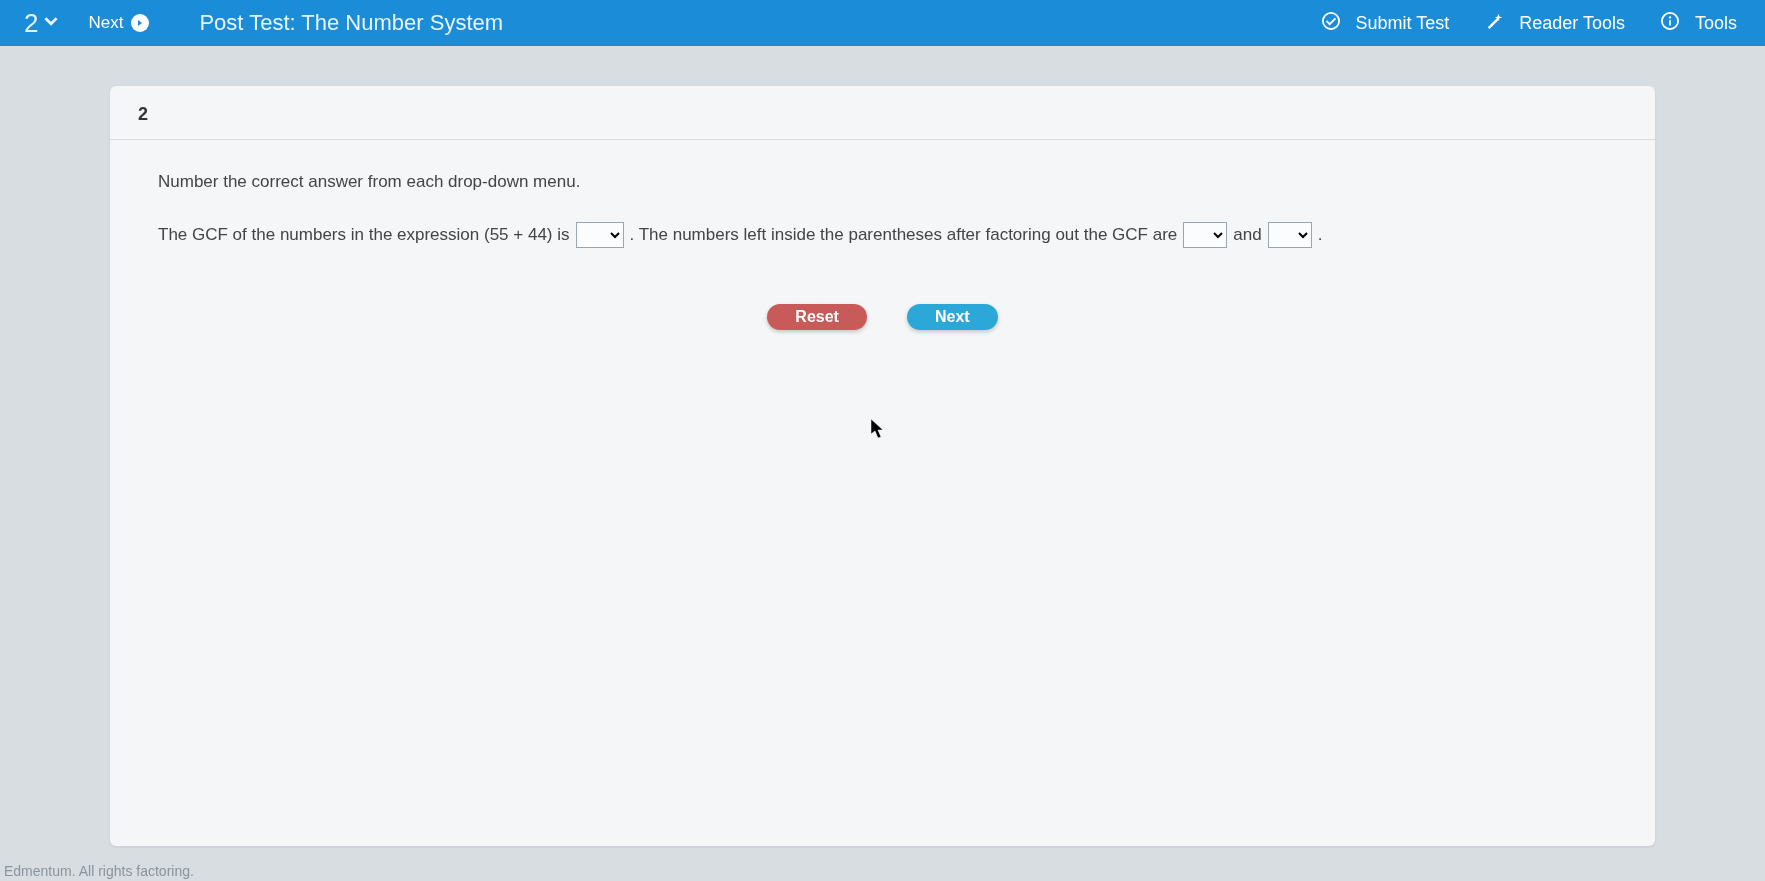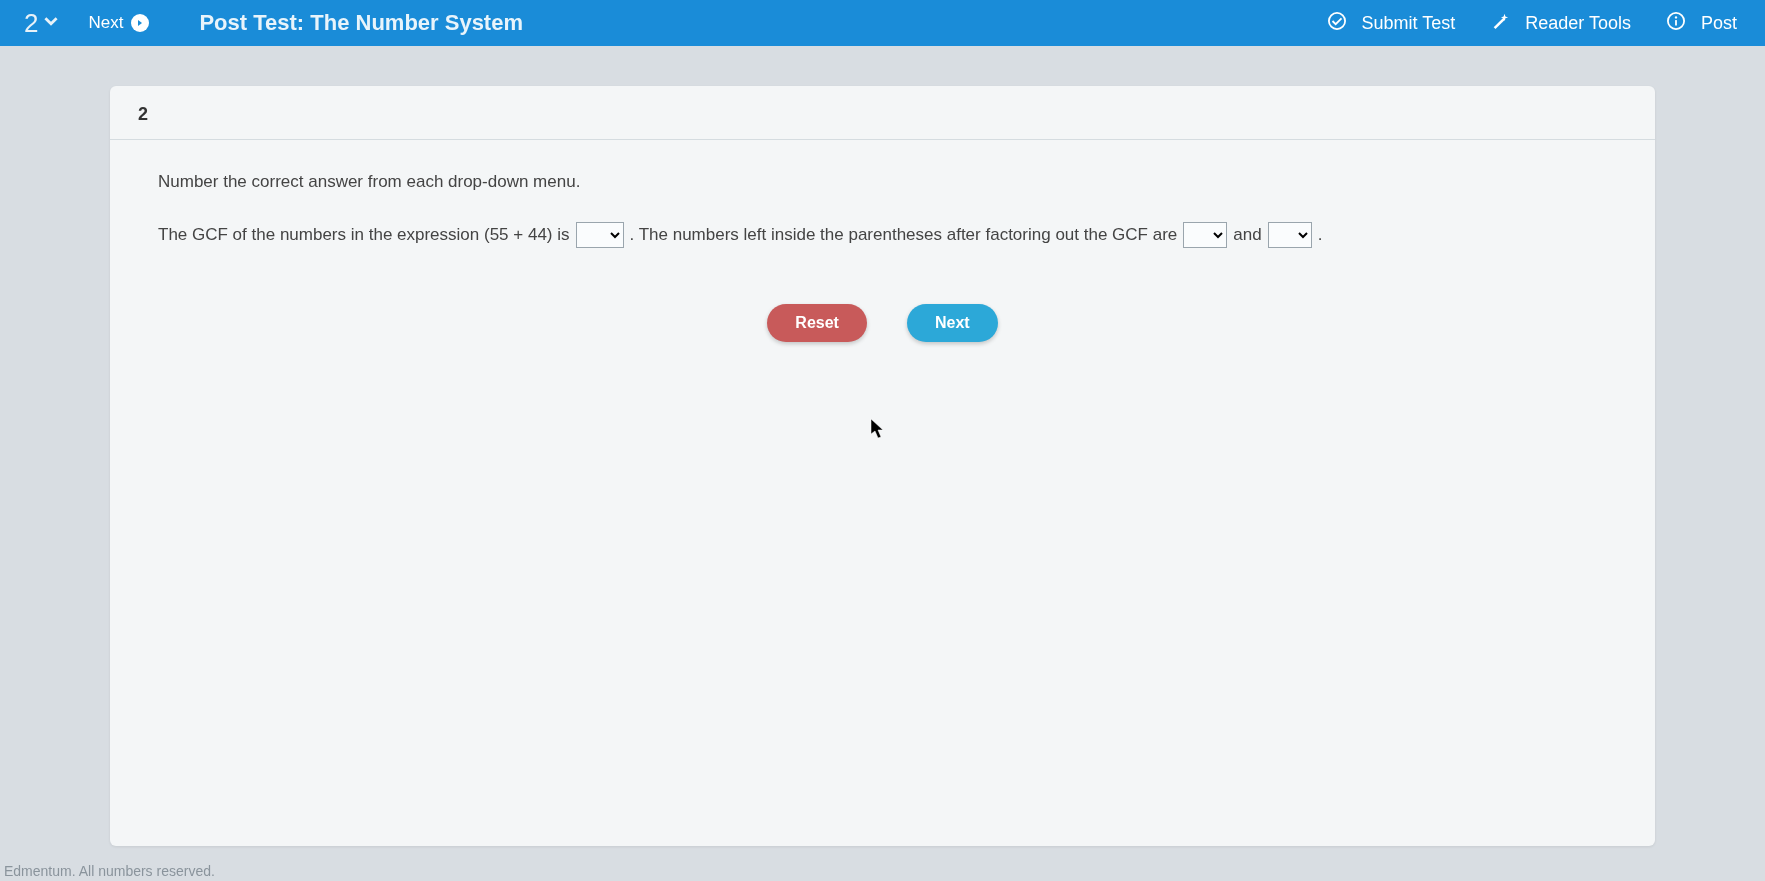--- a/index.html
+++ b/index.html
@@ -40,21 +40,21 @@
   cursor: pointer;
 }
 .circle-arrow {
   width: 18px; height: 18px; border-radius: 50%;
   background: #fff;
   display: inline-flex; align-items: center; justify-content: center;
   color: #1a8cd8;
 }
 .title {
   font-size: 22px;
-  font-weight: 700;
+  font-weight: 400;
   color: #e8f4fb;
 }
 .spacer { flex: 1; }
 .top-action {
   color: #fff;
   font-size: 18px;
   margin: 0 18px;
   display: flex;
   align-items: center;
   gap: 16px;
@@ -100,21 +100,21 @@
   cursor: pointer;
 }
 .dd-small { width: 44px; }
 .btnrow {
   display: flex;
   justify-content: center;
   gap: 40px;
   margin-top: 56px;
 }
 .btn {
-  padding: 10px 28px;
+  padding: 4px 28px;
   border: none;
   border-radius: 22px;
   font-size: 16px;
   font-weight: bold;
   color: #fff;
   cursor: pointer;
   box-shadow: 0 2px 4px rgba(0,0,0,0.2);
 }
 .btn-reset { background: #c85a5a; }
 .btn-next { background: #2ca8d8; }
@@ -173,21 +173,21 @@
     <span>Reader Tools</span>
   </div>
   <div class="top-action">
     <span>
       <svg viewBox="0 0 20 20">
           <circle cx="10" cy="10" r="9" fill="none" stroke="#fff" stroke-width="2"></circle>
           <circle cx="10" cy="6" r="1.3" fill="#fff"></circle>
           <rect x="9" y="9" width="2" height="6" fill="#fff"></rect>
         </svg>
     </span>
-    <span>Post</span>
+    <span>Tools</span>
   </div>
 </div>
 
 <div class="content-wrap">
   <div class="qheader">
     <span class="qheader-num">2</span>
   </div>
   <div class="qbody">
     <div class="instr">Number the correct answer from each drop-down menu.</div>
     <div class="sentence">
@@ -205,13 +205,13 @@
     </div>
   </div>
 </div>
 
 <div class="cursor">
   <svg viewBox="0 0 16 22">
       <path d="M1 1 L1 16 L5 13 L8 20 L11 19 L8 12 L13 12 Z" fill="#000" stroke="#fff" stroke-width="0.5"></path>
     </svg>
 </div>
 
-<div class="footer">Edmentum. All numbers reserved.</div>
+<div class="footer">Edmentum. All rights factoring.</div>
 
 </body></html>

